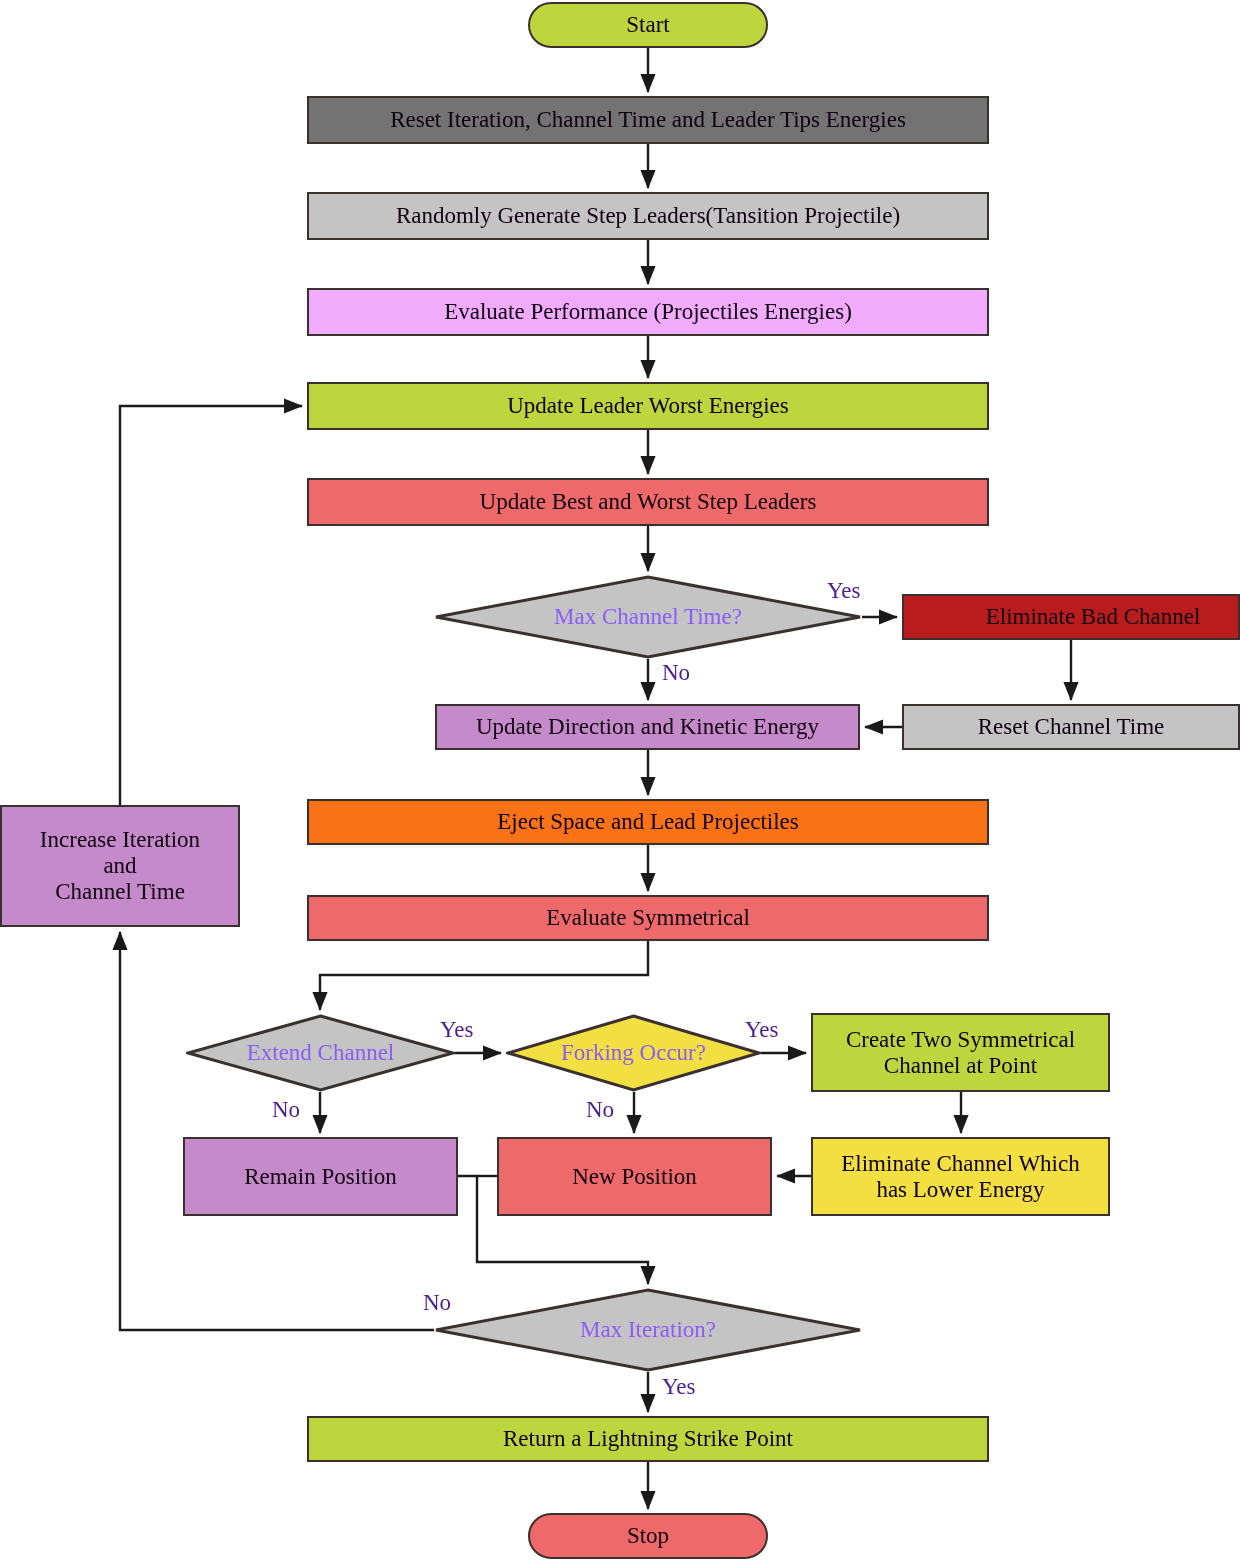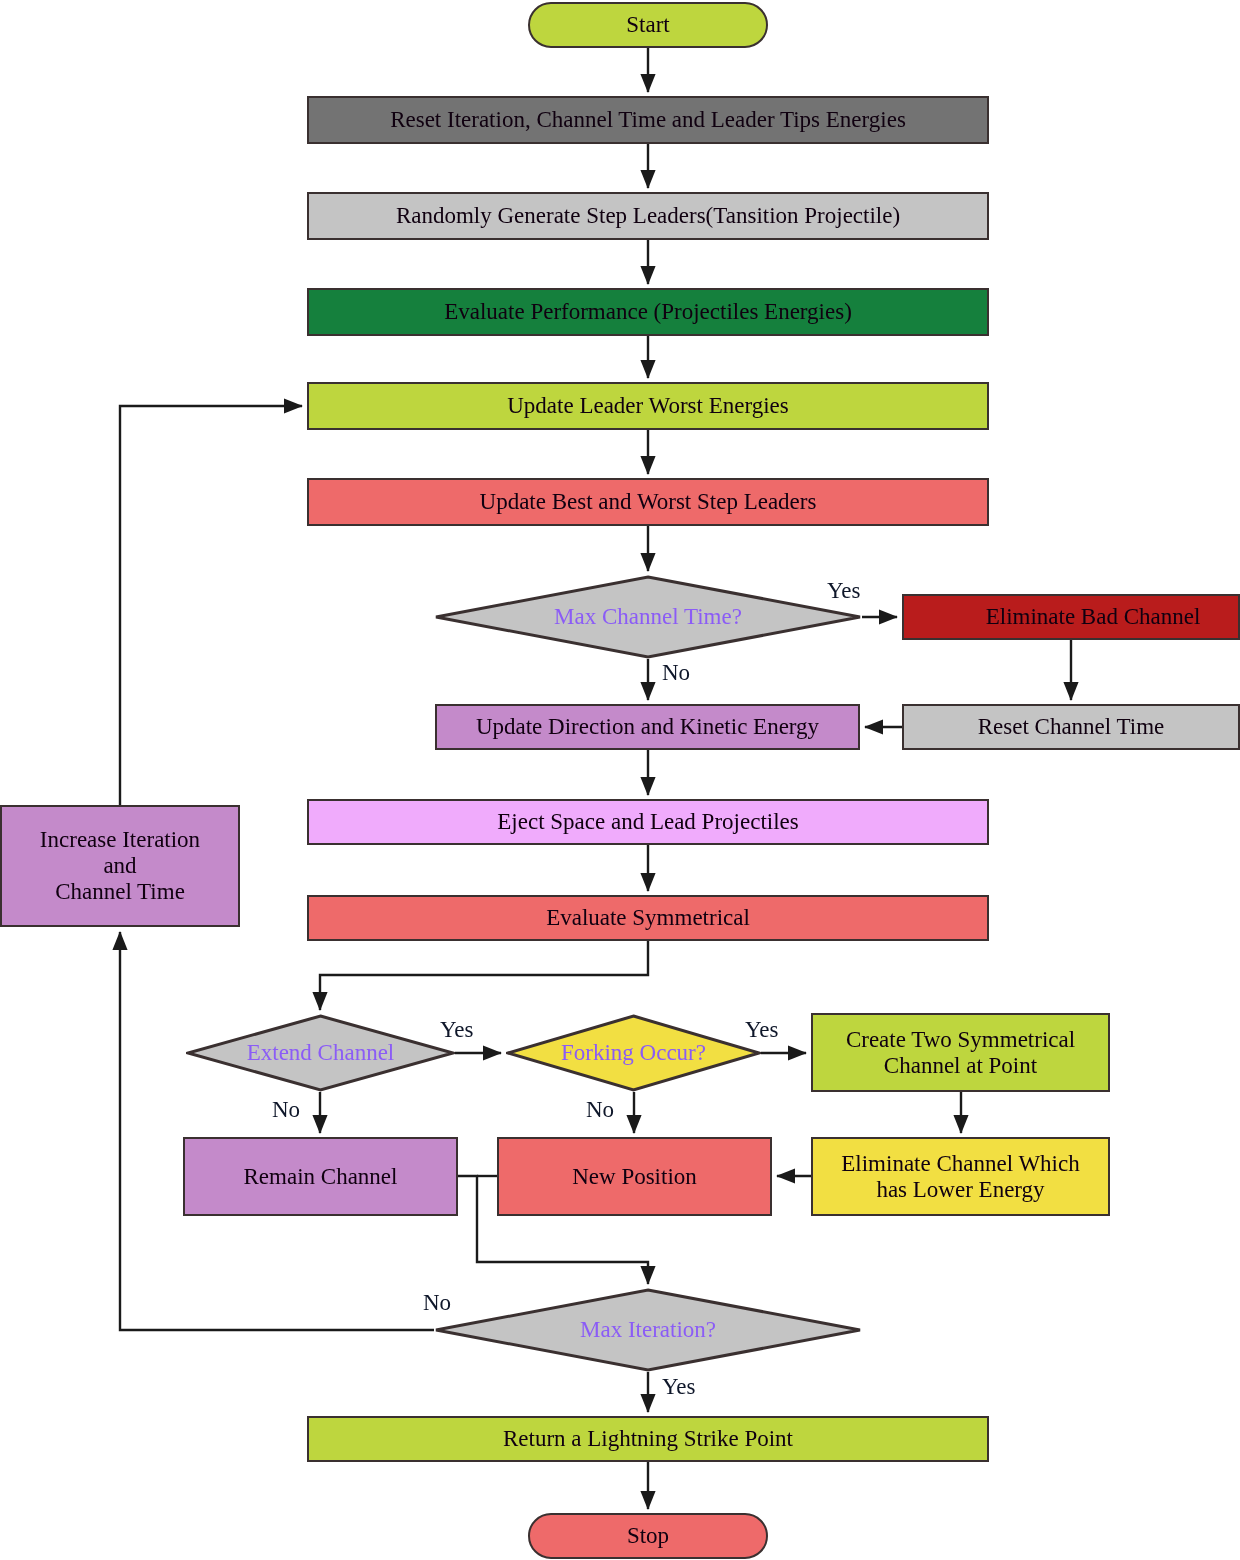--- a/index.html
+++ b/index.html
@@ -64,21 +64,21 @@
     align-items: center;
     justify-content: center;
     text-align: center;
     font-size: 23px;
     color: #8b5cf6;
     line-height: 1.12;
   }
   .edge-label {
     position: absolute;
     font-size: 23px;
-    color: #0f172a;
+    color: #4c1d95;
     z-index: 3;
     white-space: nowrap;
   }
 </style>
 </head>
 <body>
 
 <div id="canvas">
 
   <svg id="edges" viewBox="0 0 1240 1560" xmlns="http://www.w3.org/2000/svg">
@@ -146,21 +146,21 @@
   </div>
 
   <div class="node process" style="left:307px;top:96px;width:682px;height:48px;background:#737373;">
     <span class="label">Reset Iteration, Channel Time and Leader Tips Energies</span>
   </div>
 
   <div class="node process" style="left:307px;top:192px;width:682px;height:48px;background:#c4c4c4;">
     <span class="label">Randomly Generate Step Leaders(Tansition Projectile)</span>
   </div>
 
-  <div class="node process" style="left:307px;top:288px;width:682px;height:48px;background:#15803d;justify-content:center;">
+  <div class="node process" style="left:307px;top:288px;width:682px;height:48px;background:#f0abfc;justify-content:center;">
     <span class="label">Evaluate Performance (Projectiles Energies)</span>
   </div>
 
   <div class="node process" style="left:307px;top:382px;width:682px;height:48px;background:#bed63e;">
     <span class="label">Update Leader Worst Energies</span>
   </div>
 
   <div class="node process" style="left:307px;top:478px;width:682px;height:48px;background:#ee6a6a;">
     <span class="label">Update Best and Worst Step Leaders</span>
   </div>
@@ -170,21 +170,21 @@
   </div>
 
   <div class="node process" style="left:902px;top:704px;width:338px;height:46px;background:#c4c4c4;">
     <span class="label">Reset Channel Time</span>
   </div>
 
   <div class="node process" style="left:435px;top:704px;width:425px;height:46px;background:#c48aca;">
     <span class="label">Update Direction and Kinetic Energy</span>
   </div>
 
-  <div class="node process" style="left:307px;top:799px;width:682px;height:46px;background:#f0abfc;">
+  <div class="node process" style="left:307px;top:799px;width:682px;height:46px;background:#f97316;">
     <span class="label">Eject Space and Lead Projectiles</span>
   </div>
 
   <div class="node process" style="left:307px;top:895px;width:682px;height:46px;background:#ee6a6a;">
     <span class="label">Evaluate Symmetrical</span>
   </div>
 
   <div class="node process" style="left:0px;top:805px;width:240px;height:122px;background:#c48aca;">
     <span class="label">Increase Iteration
 and
@@ -195,21 +195,21 @@
     <span class="label">Create Two Symmetrical
 Channel at Point</span>
   </div>
 
   <div class="node process" style="left:811px;top:1137px;width:299px;height:79px;background:#f2df42;">
     <span class="label">Eliminate Channel Which
 has Lower Energy</span>
   </div>
 
   <div class="node process" style="left:183px;top:1137px;width:275px;height:79px;background:#c48aca;">
-    <span class="label">Remain Channel</span>
+    <span class="label">Remain Position</span>
   </div>
 
   <div class="node process" style="left:497px;top:1137px;width:275px;height:79px;background:#ee6a6a;">
     <span class="label">New Position</span>
   </div>
 
   <div class="node process" style="left:307px;top:1416px;width:682px;height:46px;background:#bed63e;">
     <span class="label">Return a Lightning Strike Point</span>
   </div>
 

